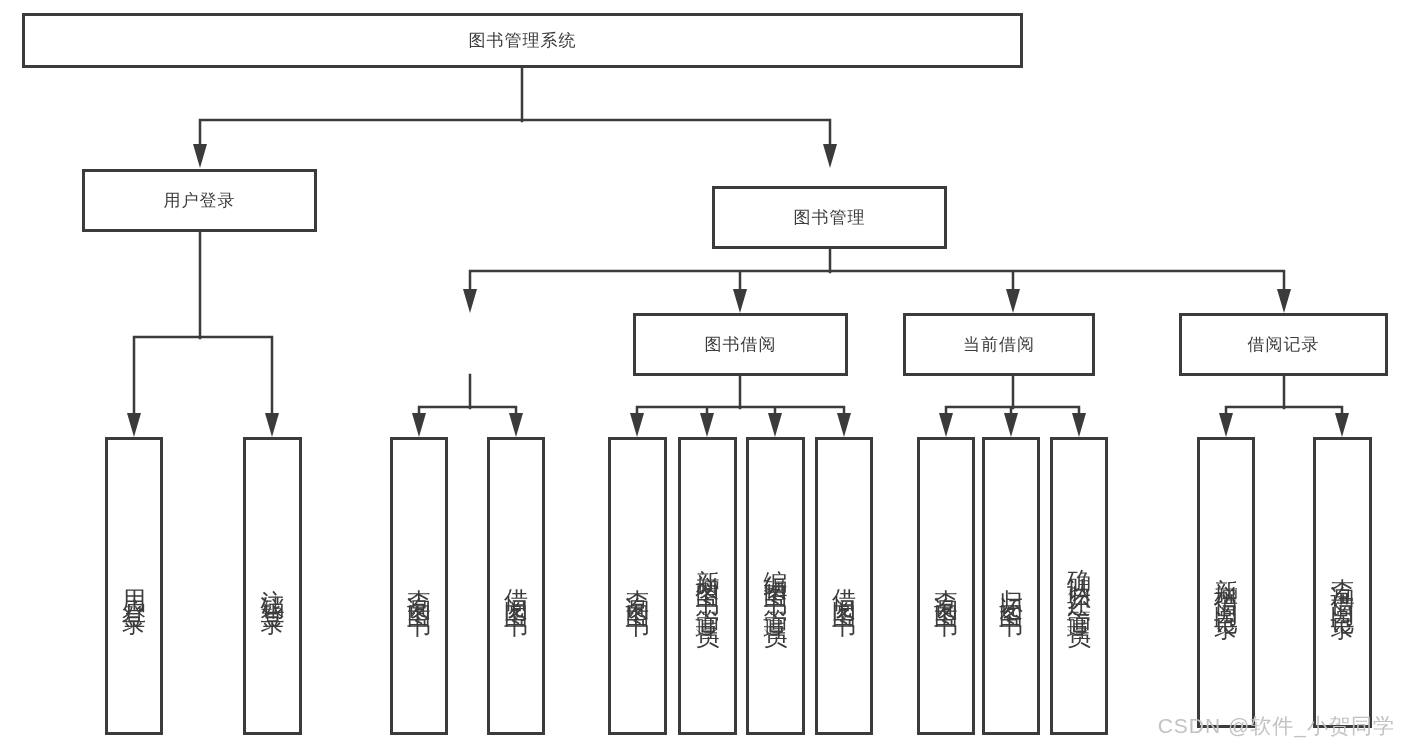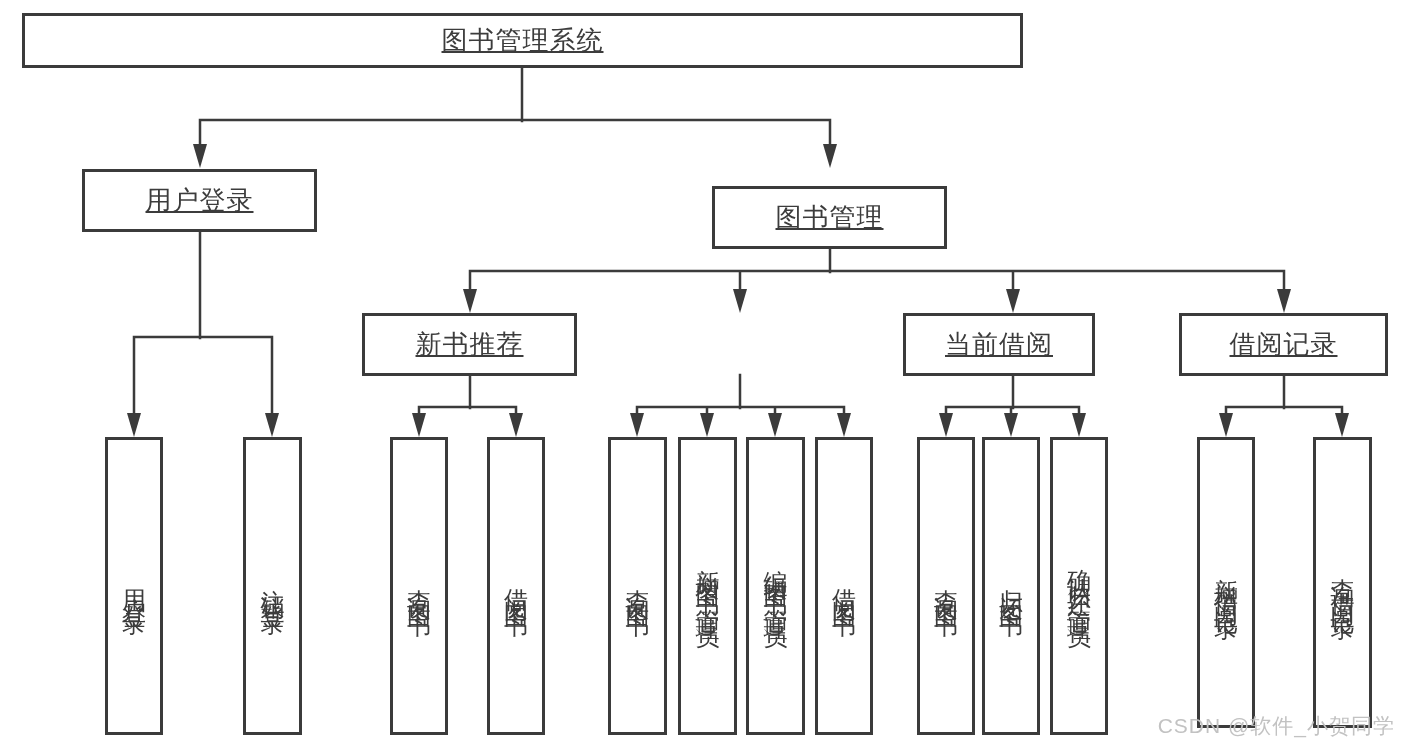--- a/index.html
+++ b/index.html
@@ -16,24 +16,23 @@
     position:absolute;
     box-sizing:border-box;
     background:#ffffff;
     border:3px solid #3b3b3b;
     display:flex;
     align-items:center;
     justify-content:center;
     z-index:1;
   }
   .hbox span {
-    font-size:26px;
+    font-size:17px;
     letter-spacing:1px;
     white-space:nowrap;
-    text-decoration:underline;
   }
   .vbox .vtext {
     writing-mode:vertical-rl;
     text-orientation:mixed;
     font-size:24px;
     letter-spacing:8px;
     line-height:1;
     white-space:nowrap;
   }
   .watermark {
@@ -113,22 +112,22 @@
     <span>图书管理系统</span>
   </div>
 
   <div class="hbox" style="left:82px;top:169px;width:235px;height:63px">
     <span>用户登录</span>
   </div>
   <div class="hbox" style="left:712px;top:186px;width:235px;height:63px">
     <span>图书管理</span>
   </div>
 
-  <div class="hbox" style="left:362px;top:313px;width:215px;height:63px">
-    <span>新书推荐</span>
+  <div class="hbox" style="left:633px;top:313px;width:215px;height:63px">
+    <span>图书借阅</span>
   </div>
   <div class="hbox" style="left:903px;top:313px;width:192px;height:63px">
     <span>当前借阅</span>
   </div>
   <div class="hbox" style="left:1179px;top:313px;width:209px;height:63px">
     <span>借阅记录</span>
   </div>
 
   <div class="vbox" style="left:105px;top:437px;width:58px;height:298px">
     <span class="vtext">用户登录</span>

